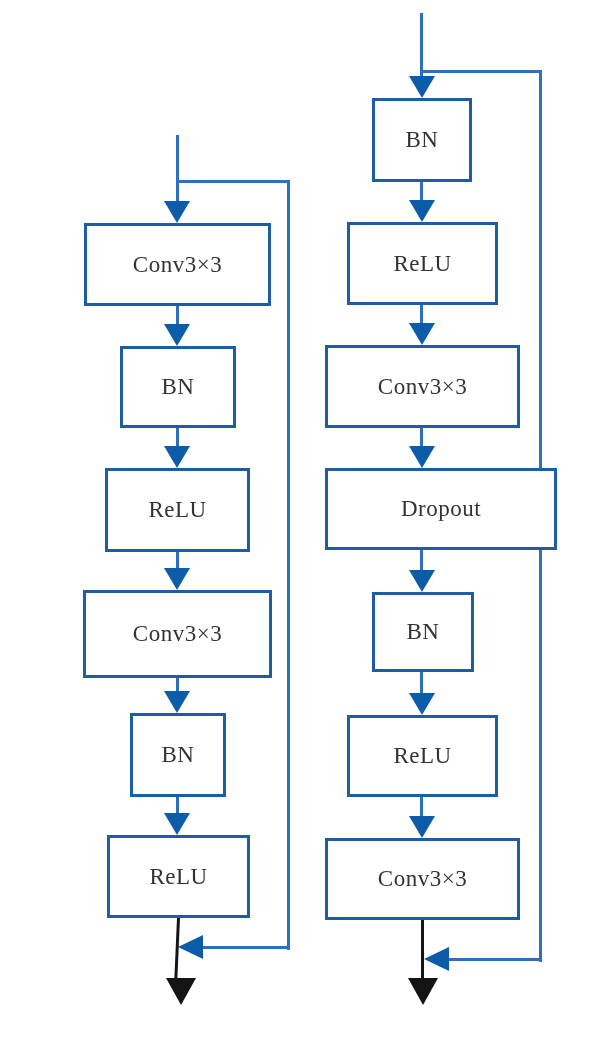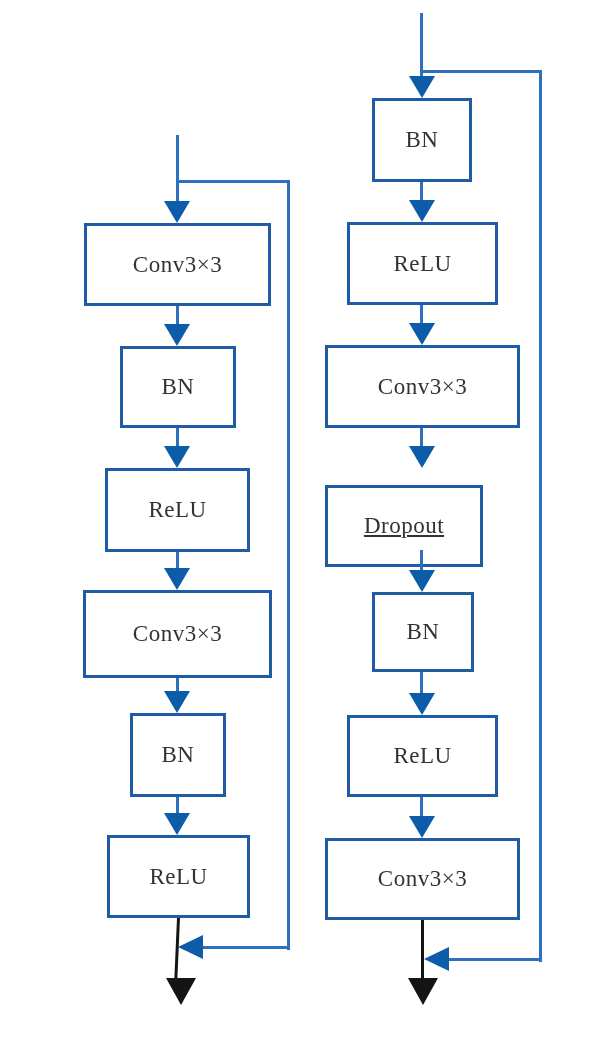--- a/index.html
+++ b/index.html
@@ -94,21 +94,21 @@
     <div class="vline" style="left:420px;top:182px;height:22px;"></div>
     <div class="arrow-down" style="left:409px;top:200px;"></div>
     <div class="node" style="left:347px;top:222px;width:151px;height:83px;">ReLU</div>
 
     <div class="vline" style="left:420px;top:305px;height:22px;"></div>
     <div class="arrow-down" style="left:409px;top:323px;"></div>
     <div class="node" style="left:325px;top:345px;width:195px;height:83px;">Conv3×3</div>
 
     <div class="vline" style="left:420px;top:428px;height:22px;"></div>
     <div class="arrow-down" style="left:409px;top:446px;"></div>
-    <div class="node" style="left:325px;top:485px;width:158px;height:82px;text-decoration:underline;">Dropout</div>
+    <div class="node" style="left:325px;top:468px;width:232px;height:82px;">Dropout</div>
 
     <div class="vline" style="left:420px;top:550px;height:24px;"></div>
     <div class="arrow-down" style="left:409px;top:570px;"></div>
     <div class="node" style="left:372px;top:592px;width:102px;height:80px;">BN</div>
 
     <div class="vline" style="left:420px;top:672px;height:25px;"></div>
     <div class="arrow-down" style="left:409px;top:693px;"></div>
     <div class="node" style="left:347px;top:715px;width:151px;height:82px;">ReLU</div>
 
     <div class="vline" style="left:420px;top:797px;height:23px;"></div>

